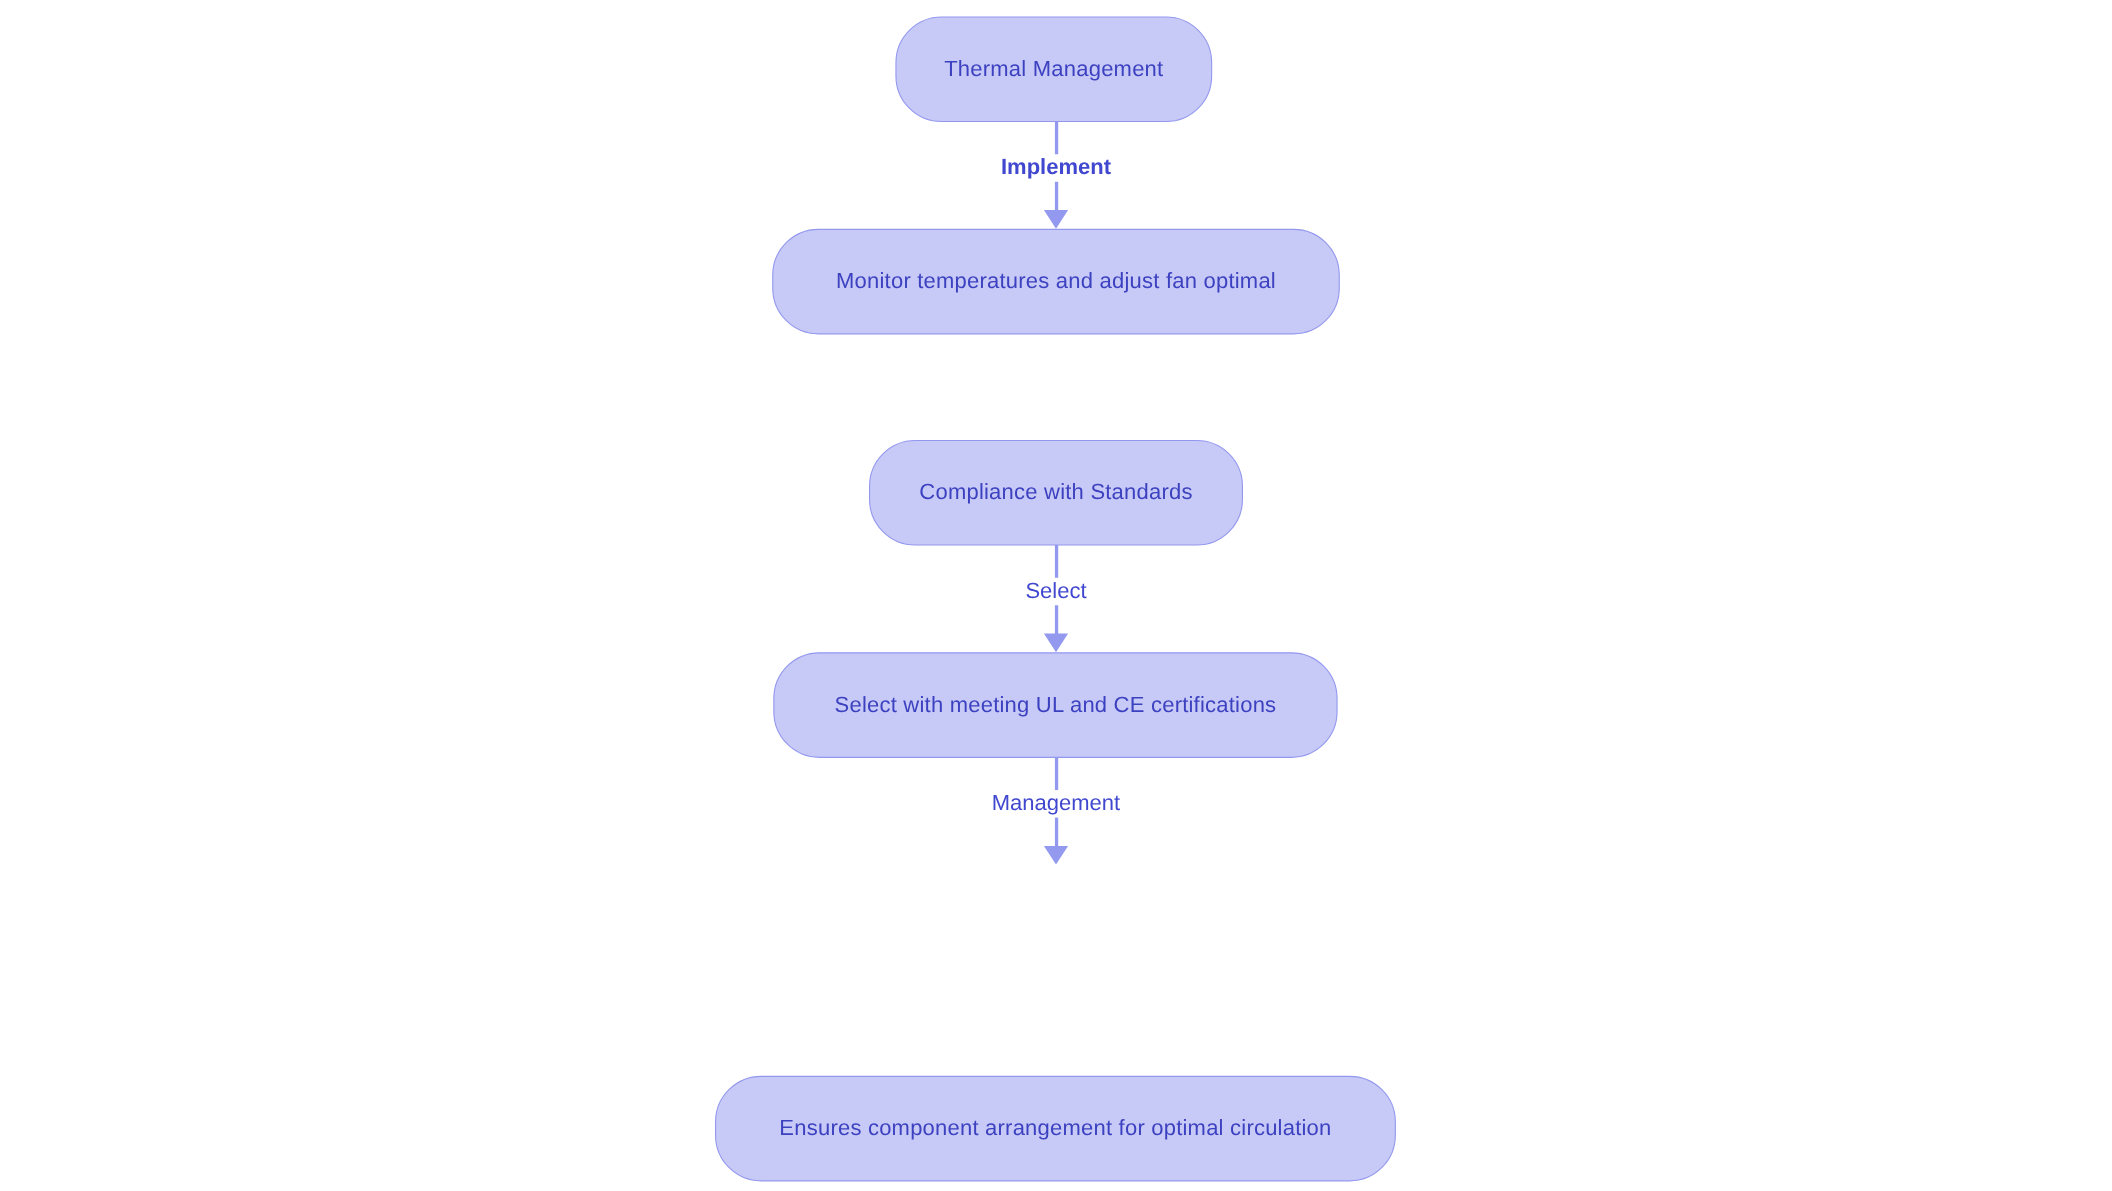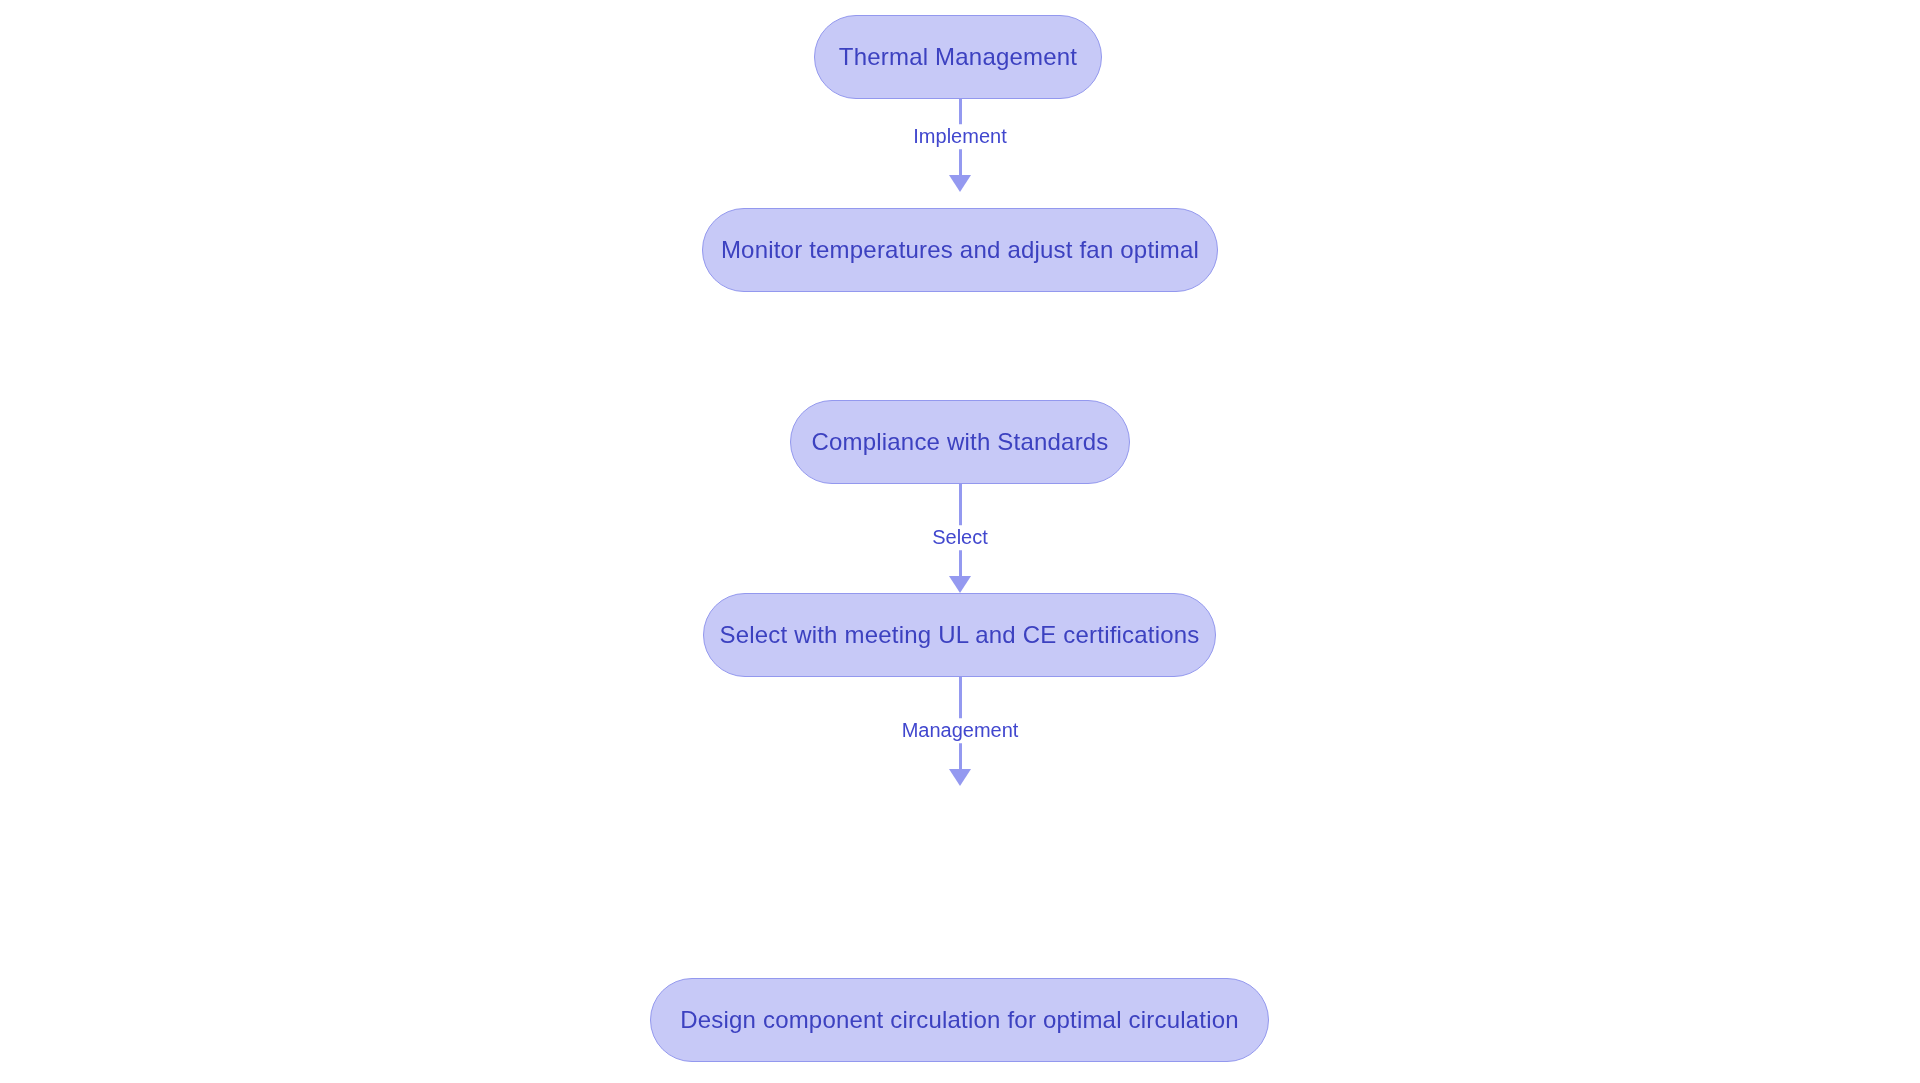--- a/index.html
+++ b/index.html
@@ -12,30 +12,30 @@
     font-family: "Liberation Sans", "DejaVu Sans", sans-serif;
   }
   .canvas {
     position: relative;
     width: 1920px;
     height: 1083px;
   }
   .node {
     position: absolute;
     box-sizing: border-box;
-    height: 84px;
+    height: 96px;
     background: var(--node-fill, #c7c9f7);
     border: 1.5px solid var(--node-border, #9398ee);
     border-radius: 42px;
     display: flex;
     align-items: center;
     justify-content: center;
     text-align: left;
     color: var(--node-text, #3c41c0);
-    font-size: 24px;
+    font-size: 20px;
     letter-spacing: 0.2px;
   }
   .edge {
     position: absolute;
     left: 0;
     width: 100%;
     display: flex;
     flex-direction: column;
     align-items: center;
   }
@@ -62,21 +62,21 @@
     color: var(--edge-label-text, #4147ce);
     font-size: 20px;
     white-space: nowrap;
   }
 </style>
 </head>
 <body>
 
 <div class="canvas">
 
-  <div class="edge" style="top: 83px; height: 109px;">
+  <div class="edge" style="top: 99px; height: 109px; font-weight: bold;">
     <div class="edge-line"></div>
     <div class="edge-arrowhead"></div>
     <span class="edge-label">Implement</span>
   </div>
 
 
   <div class="edge" style="top: 484px; height: 109px;">
     <div class="edge-line"></div>
     <div class="edge-arrowhead"></div>
     <span class="edge-label">Select</span>
@@ -100,16 +100,16 @@
   <div class="node" style="top: 400px; left: 790px; width: 340px;">
     <span>Compliance with Standards</span>
   </div>
 
   <div class="node" style="top: 593px; left: 703px; width: 513px;">
     <span>Select with meeting UL and CE certifications</span>
   </div>
 
 
   <div class="node" style="top: 978px; left: 650px; width: 619px;">
-    <span>Design component circulation for optimal circulation</span>
+    <span>Ensures component arrangement for optimal circulation</span>
   </div>
 
 </div>
 
 </body></html>

